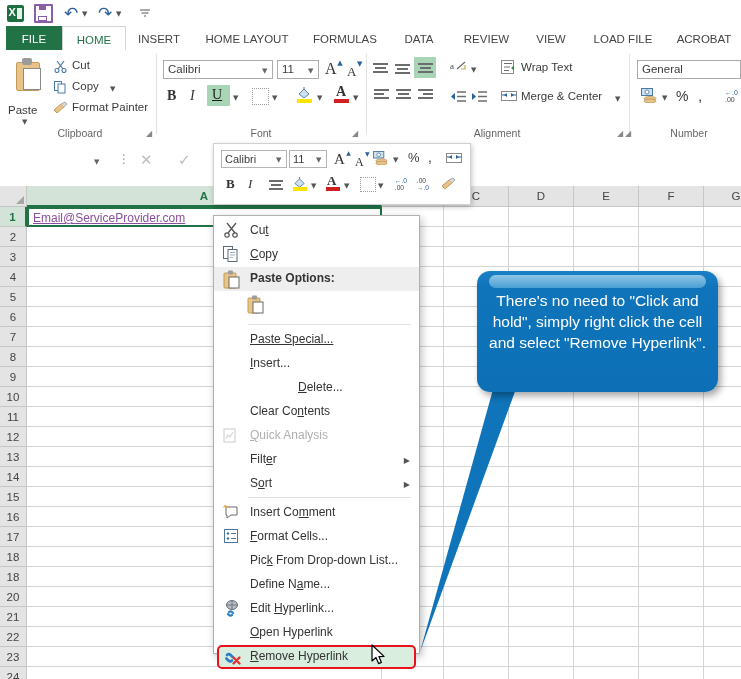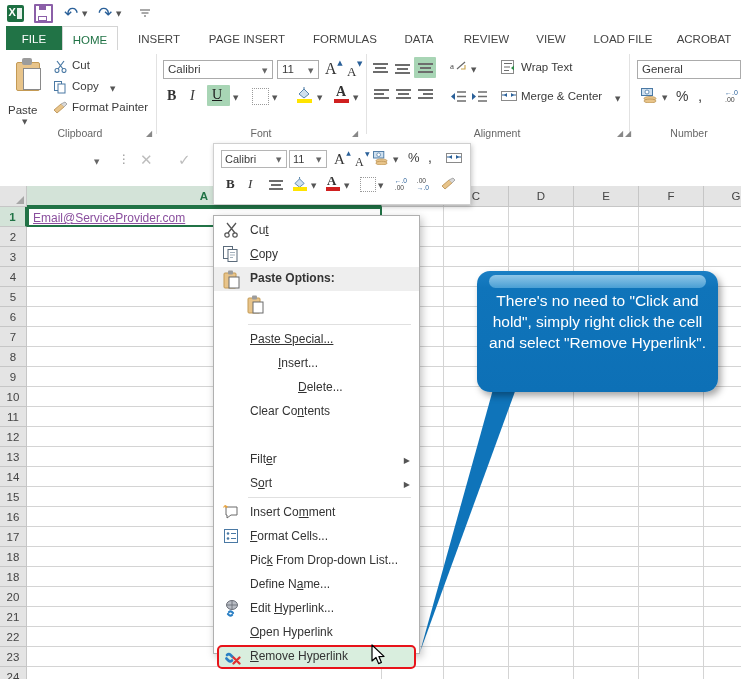--- a/index.html
+++ b/index.html
@@ -104,23 +104,23 @@
   <span class="tiny-caret" style="left:116px;">▼</span>
   <div class="qat-btn" style="left:134px;">
     <svg width="12" height="10" viewBox="0 0 12 10">
         <path d="M1 2h10M2.5 5h7M5 8h2" stroke="#555" stroke-width="1.1" fill="none"></path>
       </svg>
   </div>
 </div>
 
 <div id="tabbar">
   <div class="tab file" style="left:6px;width:56px;">FILE</div>
-  <div class="tab active" style="left:62px;width:56px;">HOME</div>
+  <div class="tab active" style="left:62px;width:64px;">HOME</div>
   <div class="tab" style="left:126px;width:66px;">INSERT</div>
-  <div class="tab" style="left:192px;width:110px;">PAGE INSERT</div>
+  <div class="tab" style="left:192px;width:110px;">HOME LAYOUT</div>
   <div class="tab" style="left:302px;width:86px;">FORMULAS</div>
   <div class="tab" style="left:388px;width:62px;">DATA</div>
   <div class="tab" style="left:450px;width:73px;">REVIEW</div>
   <div class="tab" style="left:523px;width:56px;">VIEW</div>
   <div class="tab" style="left:579px;width:88px;">LOAD FILE</div>
   <div class="tab" style="left:667px;width:74px;">ACROBAT</div>
 </div>
 
 <div id="ribbon">
 
@@ -573,27 +573,34 @@
           <rect x="1" y="3" width="12" height="15" rx="1" fill="#e8c48a" stroke="#c49a54"></rect>
           <rect x="5" y="0.5" width="5" height="4" rx="1" fill="#9c9c9c"></rect>
           <rect x="6" y="7" width="10" height="11" fill="#fff" stroke="#6b6b6b"></rect>
         </svg></div>
     </div>
     <div class="ctxsep" style="top: 108px;"></div>
     <div class="ctxitem" style="top: 112px;">
       <div class="lbl" style="z-index: 3; text-decoration: underline;">Paste <span class="u">S</span>pecial...</div>
     </div>
     <div class="ctxitem" style="top: 136px;">
-      <div class="lbl" style="z-index: 3; margin-left: 28px;"><span class="u">I</span>nsert...</div>
+      <div class="lbl" style="z-index: 3;"><span class="u">I</span>nsert...</div>
     </div>
     <div class="ctxitem" style="top: 160px; margin-left: 48px;">
       <div class="lbl" style="z-index: 3;"><span class="u">D</span>elete...</div>
     </div>
     <div class="ctxitem" style="top: 184px;">
       <div class="lbl" style="z-index: 3;">Clear Co<span class="u">n</span>tents</div>
+    </div>
+    <div class="ctxitem dim" style="top: 208px;">
+      <div class="ctxico"><svg width="17" height="16" viewBox="0 0 17 16">
+          <rect x="1" y="2" width="11" height="13" fill="#fff" stroke="#c9c9c9"></rect>
+          <path d="M3 12l2-4 2 2 3-5" stroke="#d8d8d8" stroke-width="1.3" fill="none"></path>
+        </svg></div>
+      <div class="lbl" style="z-index: 3;"><span class="u">Q</span>uick Analysis</div>
     </div>
     <div class="ctxitem" style="top: 232px;">
       <div class="lbl" style="z-index: 3;">Filt<span class="u">e</span>r</div>
       <span class="submark">▶</span>
     </div>
     <div class="ctxitem" style="top: 256px;">
       <div class="lbl" style="z-index: 3;">S<span class="u">o</span>rt</div>
       <span class="submark">▶</span>
     </div>
     <div class="ctxsep" style="top: 281px;"></div>

